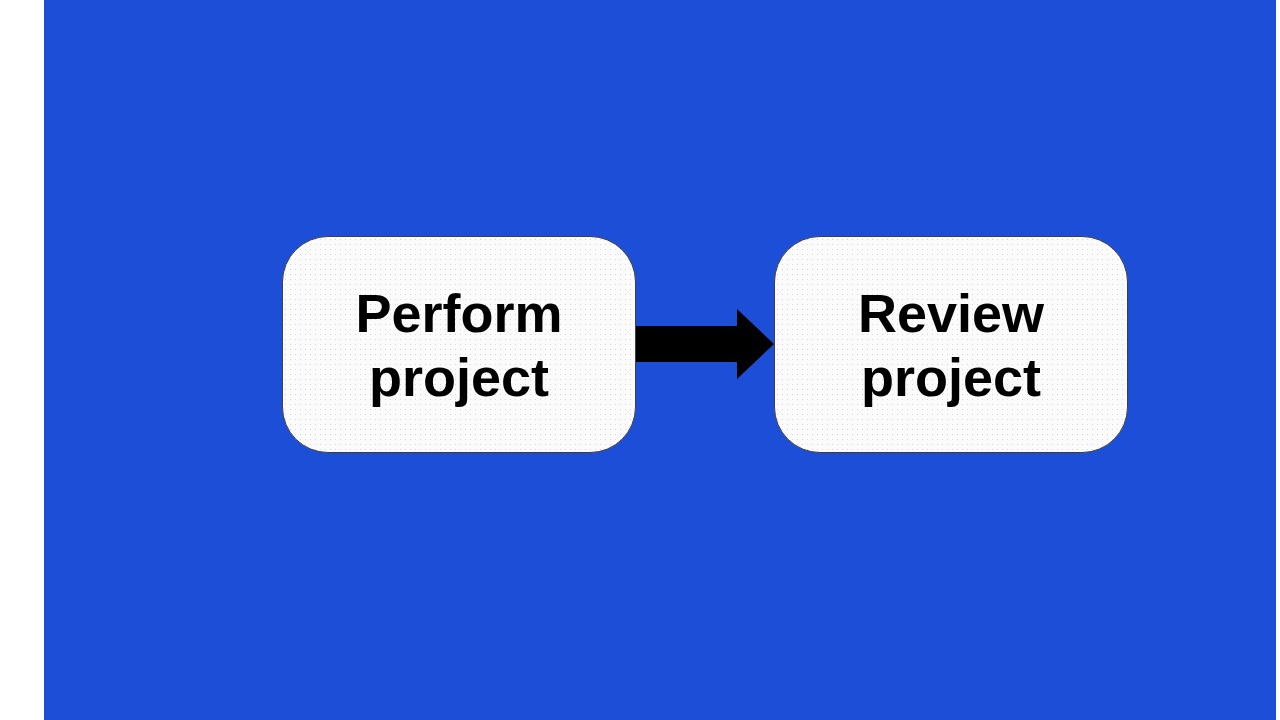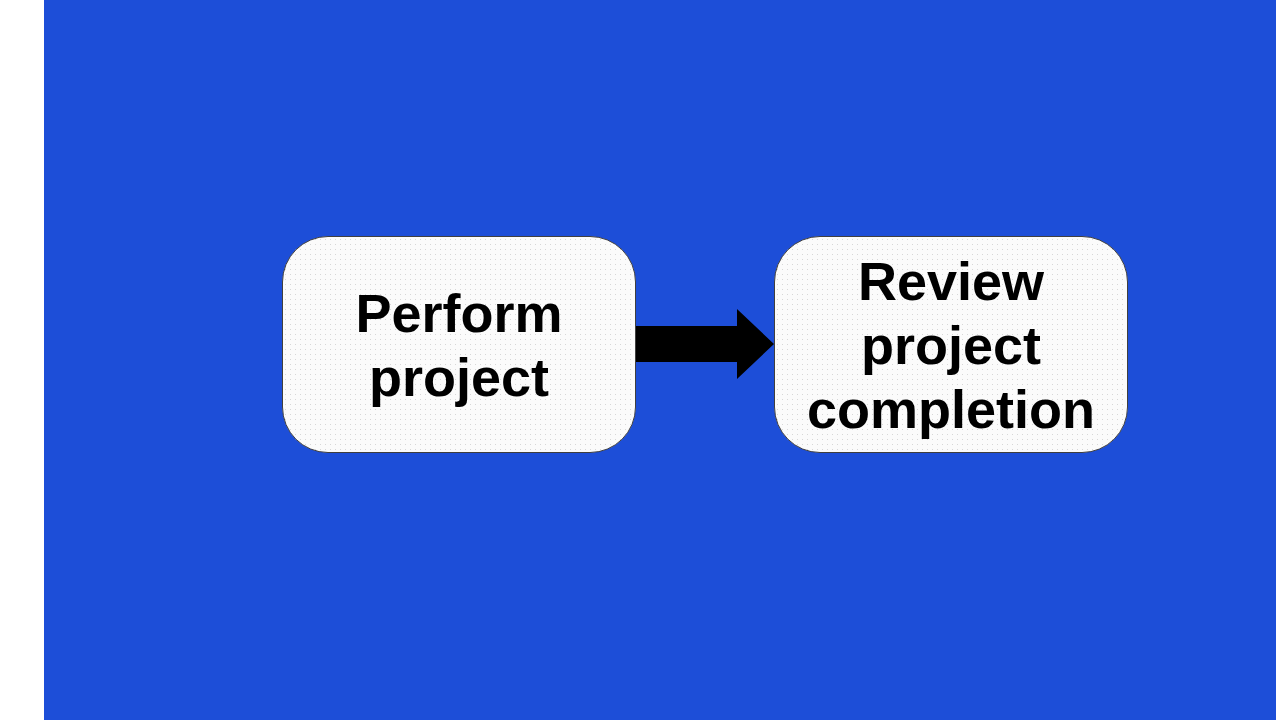--- a/index.html
+++ b/index.html
@@ -69,16 +69,15 @@
 
   <div class="arrow-wrap">
     <svg viewBox="0 0 138 70" preserveAspectRatio="none">
       <polygon points="0,17 101,17 101,0 138,35 101,70 101,53 0,53" fill="#000000"></polygon>
     </svg>
   </div>
 
   <div class="flow-node right">
     <span class="node-line">Review</span>
     <span class="node-line">project</span>
-    <span class="node-line">completion</span>
   </div>
 
 </div>
 
 </body></html>

